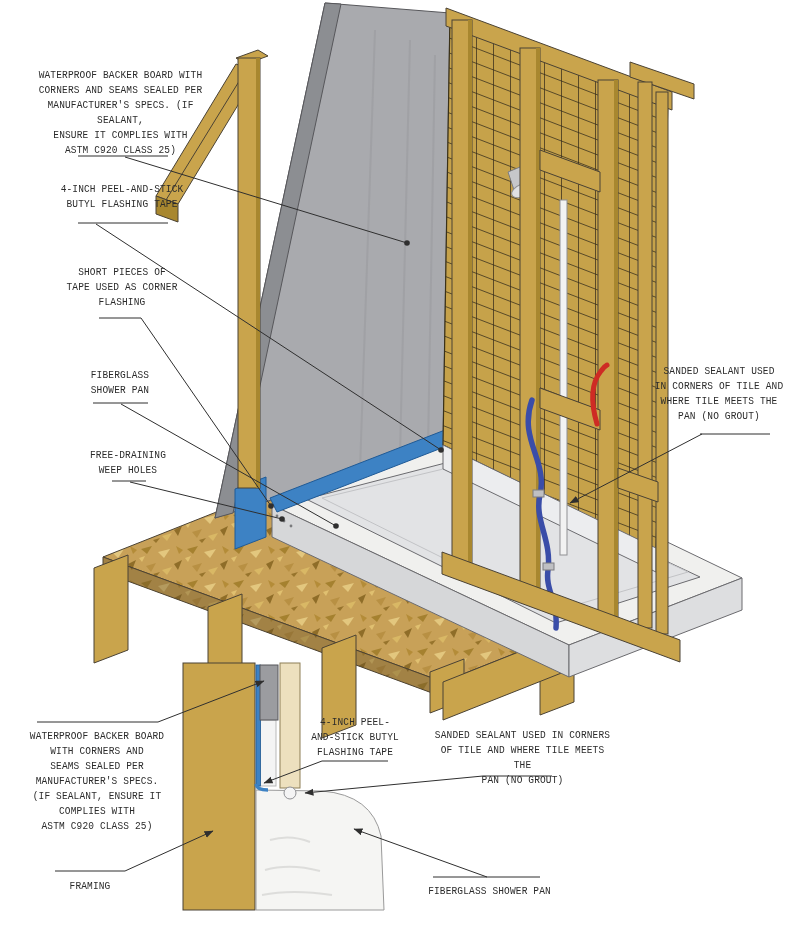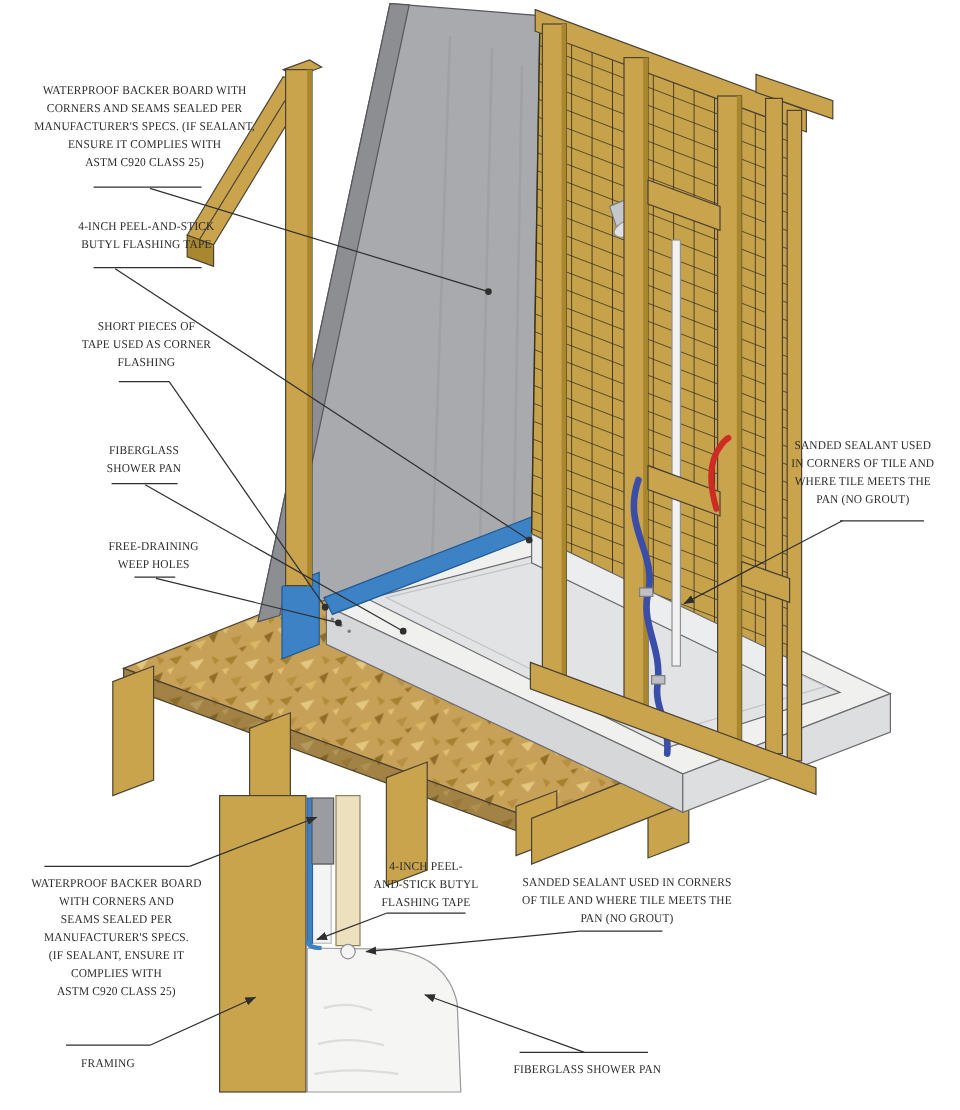--- a/index.html
+++ b/index.html
@@ -1,17 +1,17 @@
 <!DOCTYPE html>
 <html><head>
 <meta charset="utf-8">
 <style>
   html,body{margin:0;padding:0;background:#ffffff;}
   #stage{position:relative;width:800px;height:925px;background:#c4b5fd;overflow:hidden;
-         font-family:Liberation Serif, serif;}
+         font-family:Liberation Mono, monospace;}
   svg{position:absolute;left:0;top:0;}
   .lbl{position:absolute;font-size:10px;line-height:15px;letter-spacing:.15px;
        color:#2b2b2b;text-align:center;white-space:pre-line;font-weight:500;
        transform:scaleX(.95);transform-origin:center top;}
   .outline{stroke:#4a4234;stroke-width:1;}
   .thin{stroke:#6b6b6f;stroke-width:1;}
 </style>
 </head>
 <body>
 <div id="stage">

